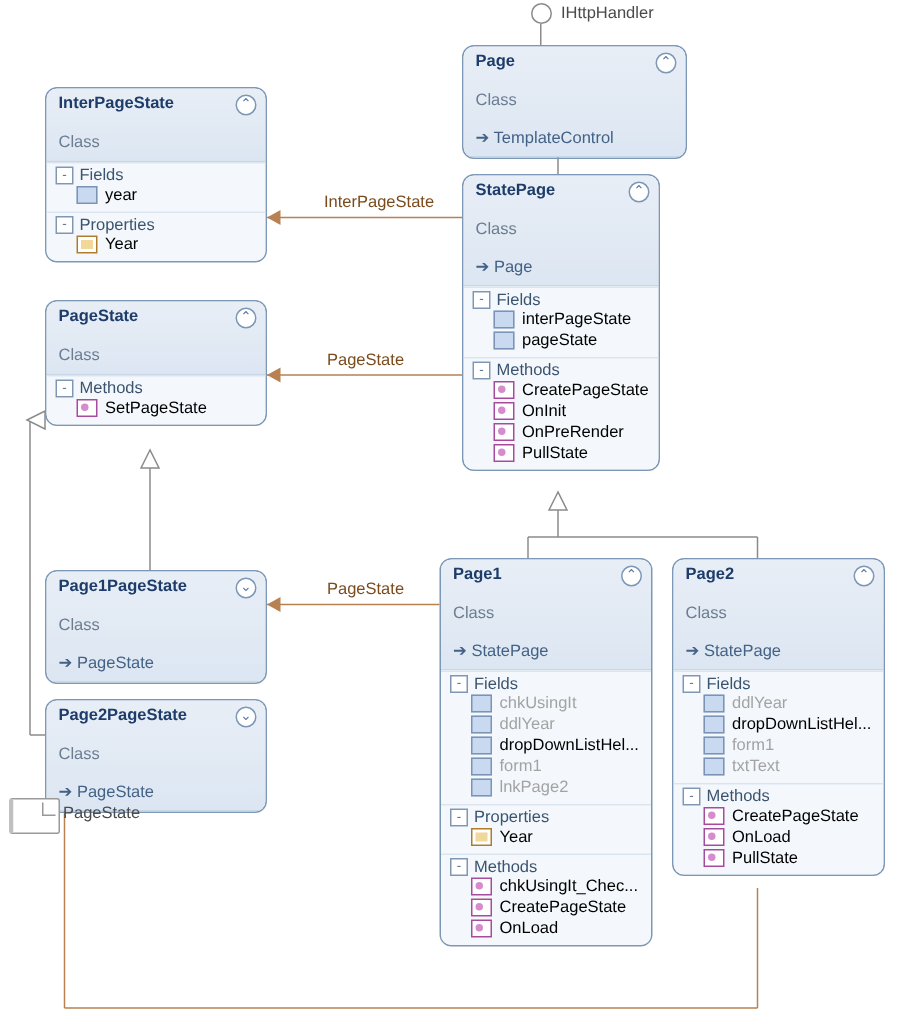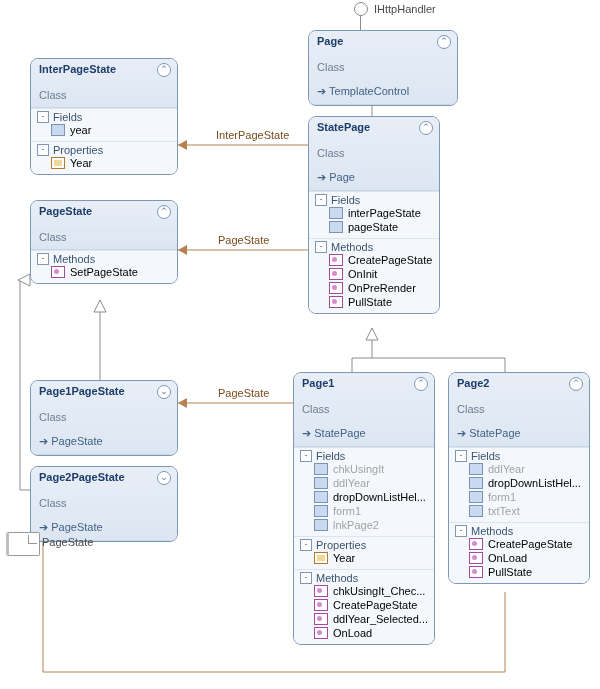--- a/index.html
+++ b/index.html
@@ -253,24 +253,20 @@
     <div class="itm">
           <span class="ic method"></span>
           <span>chkUsingIt_Chec...</span>
         </div>
     <div class="itm">
           <span class="ic method"></span>
           <span>CreatePageState</span>
         </div>
     <div class="itm">
           <span class="ic method"></span>
-          <span>ddlYear_Selected...</span>
-        </div>
-    <div class="itm">
-          <span class="ic method"></span>
           <span>OnLoad</span>
         </div>
   </div>
 </div>
 
 <div class="box" style="left:448px;top:372px;width:140px">
   <div class="hdr">
     <span class="chev">⌃</span>
     <div class="name">Page2</div>
     <div class="kind">Class</div>

